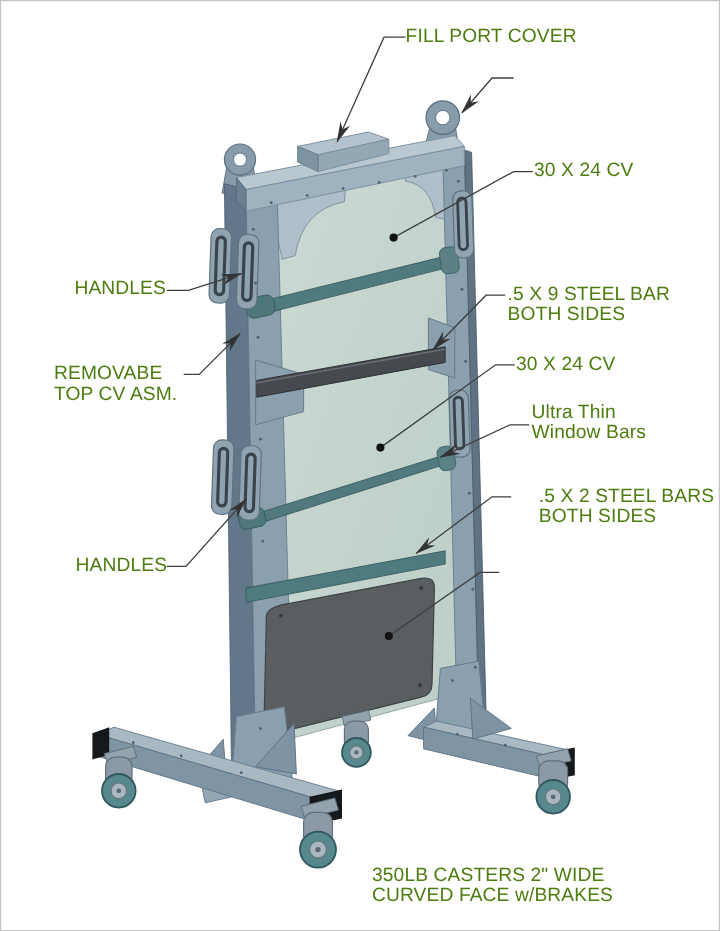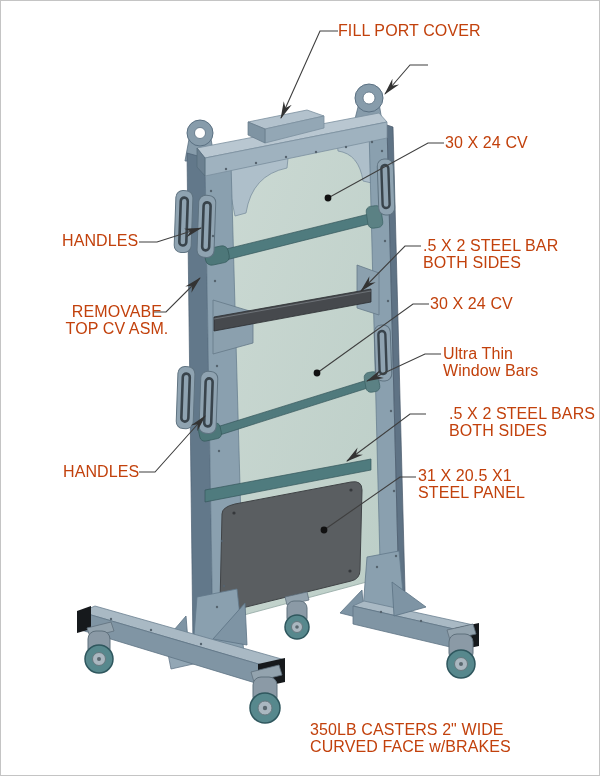--- a/index.html
+++ b/index.html
@@ -5,30 +5,30 @@
   html,body{margin:0;padding:0;background:#e9e9e9;}
   .page{
     position:relative;width:600px;height:776px;background:#ffffff;
     border:1px solid #c4c4c4;box-sizing:border-box;overflow:hidden;
     font-family:"Liberation Sans",sans-serif;
   }
   .art{position:absolute;left:0;top:0;}
   .lbl{
     position:absolute;
     font:400 16px/17px "Liberation Sans",sans-serif;
-    color:#c2410c;white-space:pre-line;letter-spacing:0.1px;
+    color:#4d7c0f;white-space:pre-line;letter-spacing:0.1px;
   }
   #lbl-fill{left:337px;top:21px}
   #lbl-eyelets{left:427px;top:55px}
   #lbl-cv-top{left:444px;top:133px}
   #lbl-handles-up{left:61px;top:231px}
-  #lbl-removabe{left:61px;top:302px;width:110px;text-align:center}
+  #lbl-removabe{left:44px;top:302px;width:110px;}
   #lbl-bar-up{left:422px;top:236px}
   #lbl-cv-mid{left:429px;top:294px}
-  #lbl-ultra{left:442px;top:344px}
+  #lbl-ultra{left:442px;top:334px}
   #lbl-bars-low{left:448px;top:404px}
   #lbl-panel{left:417px;top:466px}
   #lbl-handles-low{left:62px;top:462px}
   #lbl-casters{left:309px;top:720px}
 </style>
 </head>
 <body>
 
 <div class="page">
 
@@ -230,26 +230,24 @@
       <circle cx="316" cy="372" r="3.4" fill="#111" stroke="none"></circle>
       <circle cx="323" cy="529" r="3.4" fill="#111" stroke="none"></circle>
     </g>
   </svg>
 
   <div class="lbl" id="lbl-fill">FILL PORT COVER</div>
   <div class="lbl" id="lbl-cv-top">30 X 24 CV</div>
   <div class="lbl" id="lbl-handles-up">HANDLES</div>
   <div class="lbl" id="lbl-removabe">REMOVABE
 TOP CV ASM.</div>
-  <div class="lbl" id="lbl-bar-up">.5 X 2 STEEL BAR
+  <div class="lbl" id="lbl-bar-up">.5 X 9 STEEL BAR
 BOTH SIDES</div>
   <div class="lbl" id="lbl-cv-mid">30 X 24 CV</div>
   <div class="lbl" id="lbl-ultra">Ultra Thin
 Window Bars</div>
   <div class="lbl" id="lbl-bars-low">.5 X 2 STEEL BARS
 BOTH SIDES</div>
-  <div class="lbl" id="lbl-panel">31 X 20.5 X1
-STEEL PANEL</div>
   <div class="lbl" id="lbl-handles-low">HANDLES</div>
   <div class="lbl" id="lbl-casters">350LB CASTERS 2" WIDE
 CURVED FACE w/BRAKES</div>
 
 </div>
 
 </body></html>

